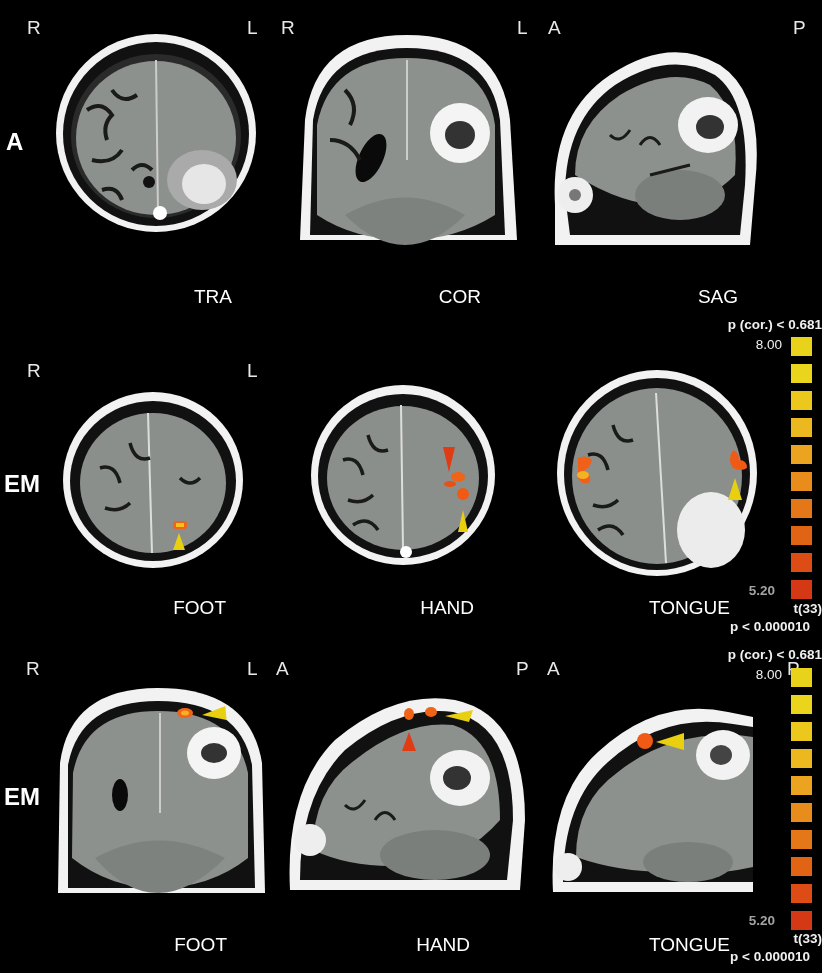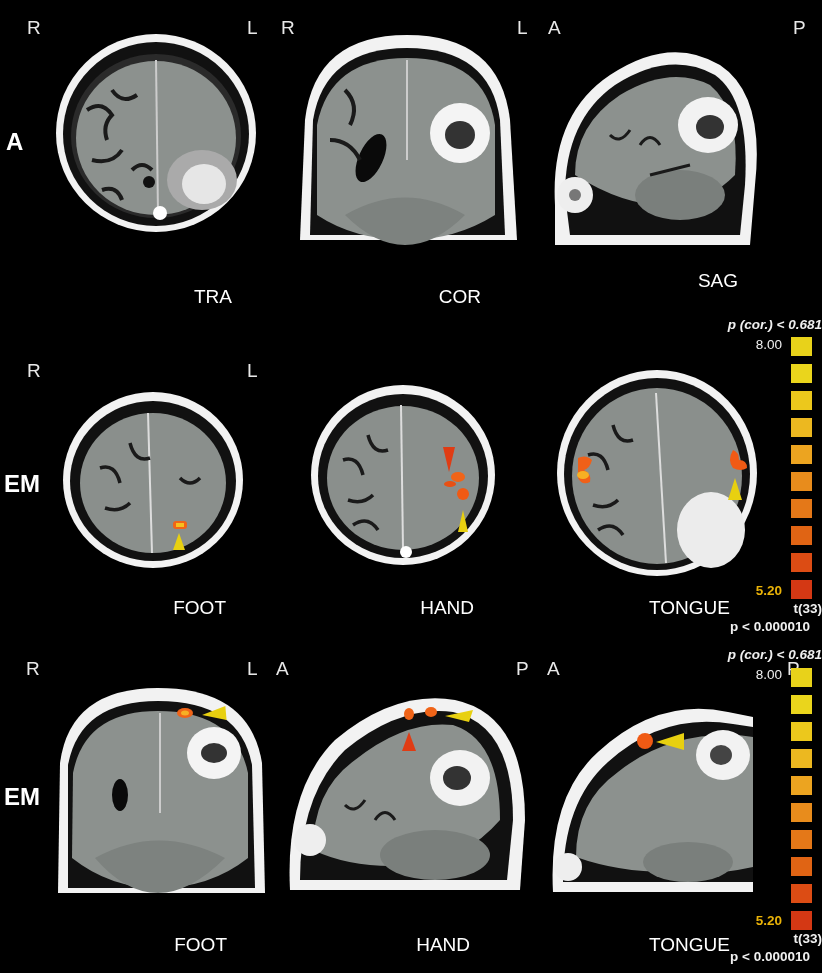--- a/index.html
+++ b/index.html
@@ -4,23 +4,23 @@
 <style>
   html, body { margin: 0; padding: 0; background: #000; }
   body { width: 822px; height: 973px; position: relative; overflow: hidden;
          font-family: "Liberation Sans", sans-serif; color: #fff; }
   .orient { position: absolute; font-size: 19px; color: #e8e8e8; font-weight: normal; }
   .rowlabel { position: absolute; font-size: 24px; font-weight: bold; color: #fff; }
   .caption { position: absolute; font-size: 19px; color: #fff; text-align: right; width: 140px; }
   .panel { position: absolute; }
   .panel svg { display: block; }
   .legend { position: absolute; width: 132px; }
-  .legend .ptop { position: absolute; right: 0; top: 0; font-size: 13.5px; font-weight: bold; color: #f0f0f0; white-space: nowrap; font-style: italic; }
+  .legend .ptop { position: absolute; right: 0; top: 0; font-size: 13.5px; font-weight: bold; color: #f0f0f0; white-space: nowrap; }
   .legend .vmax { position: absolute; right: 40px; font-size: 13.5px; font-weight: normal; color: #f0f0f0; }
-  .legend .vmin { position: absolute; right: 40px; font-size: 13.5px; font-weight: bold; color: #eab308; }
+  .legend .vmin { position: absolute; right: 47px; font-size: 13.5px; font-weight: bold; color: #a3a3a3; }
   .legend .tdf { position: absolute; right: 0; font-size: 13.5px; font-weight: bold; color: #f0f0f0; padding-left: 32px; }
   .legend .pbot { position: absolute; right: 12px; font-size: 13.5px; font-weight: bold; color: #f0f0f0; white-space: nowrap; }
   .swatch { position: absolute; width: 21px; height: 19px; right: 10px; }
 </style>
 </head>
 <body>
 
 <div class="rowlabel" style="left:6px; top:128px;">A</div>
 <div class="rowlabel" style="left:4px; top:470px;">EM</div>
 <div class="rowlabel" style="left:4px; top:783px;">EM</div>
@@ -80,21 +80,21 @@
     <ellipse cx="170" cy="95" rx="30" ry="28" fill="#f2f2f2" transform="translate(-12 -5)"></ellipse>
     <ellipse cx="160" cy="92" rx="14" ry="12" fill="#333"></ellipse>
     <path d="M90 110 q10 -15 20 0 M60 100 q10 10 20 -5 M100 140 L140 130" stroke="#1a1a1a" stroke-width="3" fill="none"></path>
     <circle cx="25" cy="160" r="18" fill="#eee"></circle>
     <circle cx="25" cy="160" r="6" fill="#777"></circle>
   </svg>
 </div>
 
 <div class="caption" style="left:92px; top:286px;">TRA</div>
 <div class="caption" style="left:341px; top:286px;">COR</div>
-<div class="caption" style="left:598px; top:270px;">SAG</div>
+<div class="caption" style="left:598px; top:286px;">SAG</div>
 
 <div class="panel" style="left:60px; top:388px;">
   <svg width="185" height="185" viewBox="0 0 185 185">
     <ellipse cx="93" cy="92" rx="90" ry="88" fill="#f2f2f2"></ellipse>
     <ellipse cx="93" cy="93" rx="83" ry="80" fill="#111"></ellipse>
     <ellipse cx="93" cy="95" rx="73" ry="70" fill="#8a8f8c"></ellipse>
     <line x1="88" y1="25" x2="92" y2="165" stroke="#ddd" stroke-width="2"></line>
     <path d="M40 80 q15 -5 20 15 M45 120 q15 5 25 -5 M70 55 q5 20 20 15 M120 90 q10 10 20 0" stroke="#1a1a1a" stroke-width="3.5" fill="none"></path>
     <rect x="113" y="133" width="14" height="8" rx="3" fill="#f06418"></rect>
     <rect x="116" y="135" width="8" height="4" fill="#f6c020"></rect>

